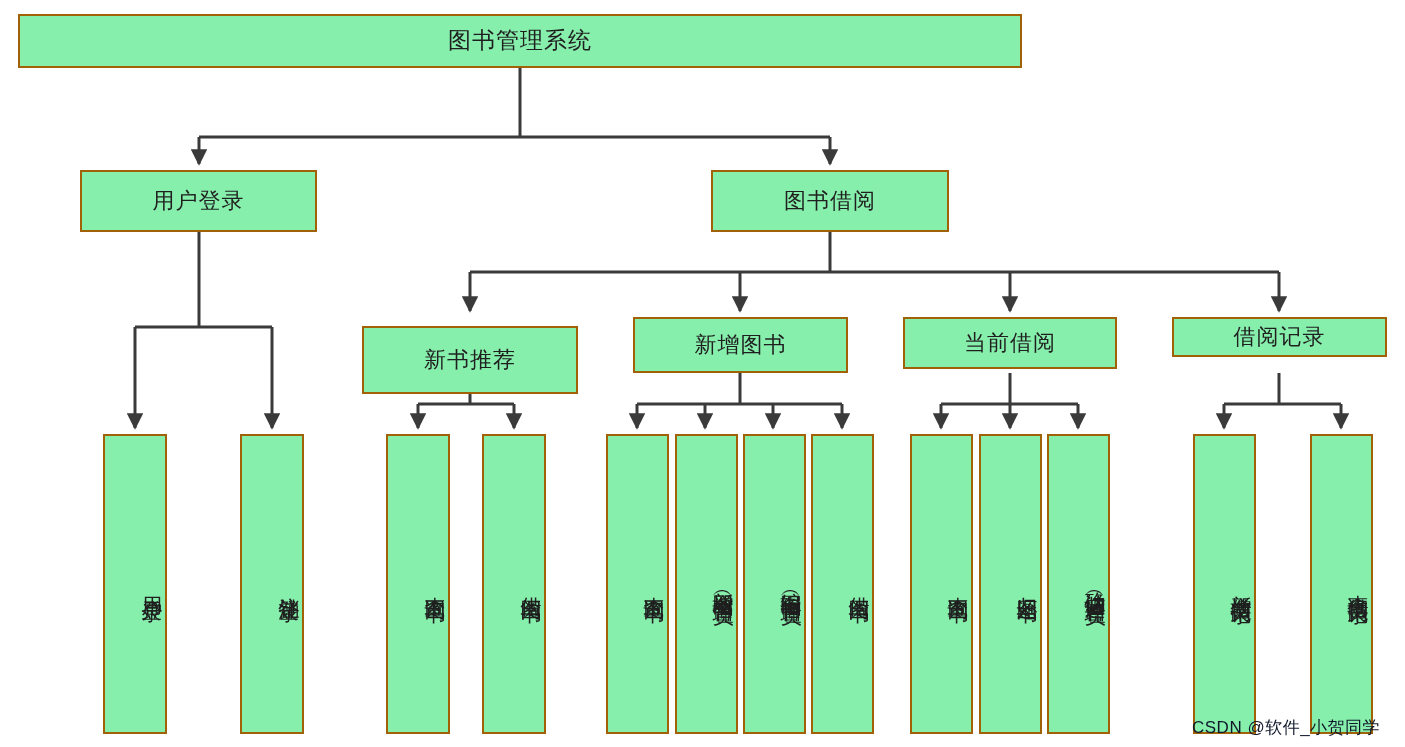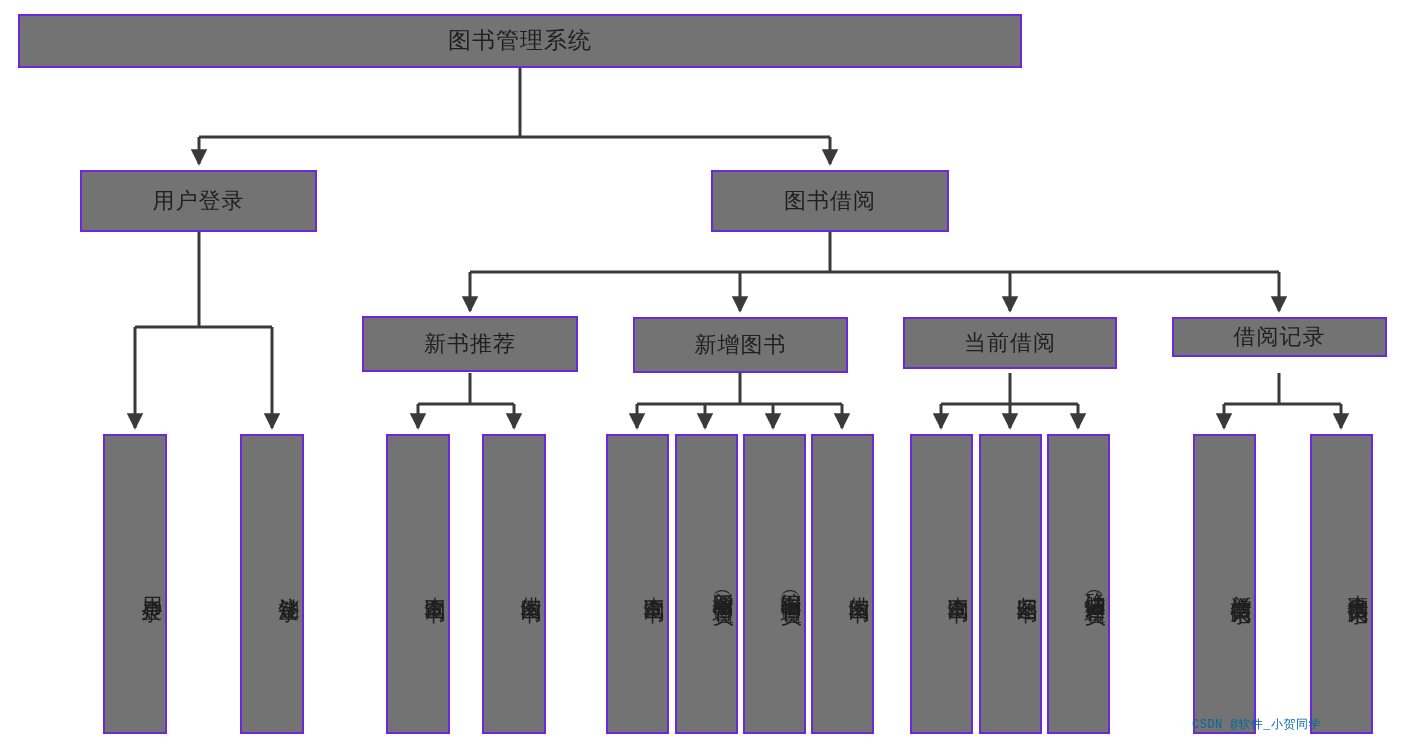--- a/index.html
+++ b/index.html
@@ -22,22 +22,22 @@
     position: absolute;
     left: 0;
     top: 0;
     width: 1405px;
     height: 747px;
     pointer-events: none;
   }
   .node {
     position: absolute;
     box-sizing: border-box;
-    background: #737373;
-    border: 2px solid #6d28d9;
+    background: #86efac;
+    border: 2px solid #a16207;
     display: flex;
     align-items: center;
     justify-content: center;
     color: #1f1f1f;
     text-align: center;
   }
   .node-h {
     font-size: 22px;
     line-height: 1.2;
     letter-spacing: 1px;
@@ -54,25 +54,25 @@
     letter-spacing: 2px;
     padding: 6px 0;
     align-items: flex-start;
     justify-content: center;
   }
   .node-v.tall-text {
     align-items: flex-start;
   }
   .watermark {
     position: absolute;
-    font-size: 12px;
-    color: #0369a1;
+    font-size: 17px;
+    color: #0f172a;
     white-space: nowrap;
     letter-spacing: 0.5px;
-    font-family: Liberation Mono, monospace;
+    font-family: Liberation Sans, sans-serif;
   }
 </style>
 </head>
 <body>
 
 <div id="diagram-root">
 
   <svg id="edge-layer" viewBox="0 0 1405 747" xmlns="http://www.w3.org/2000/svg">
     <defs>
       <marker id="arrow" viewBox="0 0 10 10" refX="9" refY="5" markerWidth="5.5" markerHeight="5.5" orient="auto-start-reverse">
@@ -127,21 +127,21 @@
     <span>图书管理系统</span>
   </div>
 
   <div class="node node-h" style="left:80px; top:170px; width:237px; height:62px;">
     <span>用户登录</span>
   </div>
   <div class="node node-h" style="left:711px; top:170px; width:238px; height:62px;">
     <span>图书借阅</span>
   </div>
 
-  <div class="node node-h" style="left:362px; top:316px; width:216px; height:56px;">
+  <div class="node node-h" style="left:362px; top:326px; width:216px; height:68px;">
     <span>新书推荐</span>
   </div>
   <div class="node node-h" style="left:633px; top:317px; width:215px; height:56px;">
     <span>新增图书</span>
   </div>
   <div class="node node-h" style="left:903px; top:317px; width:214px; height:52px;">
     <span>当前借阅</span>
   </div>
   <div class="node node-h" style="left:1172px; top:317px; width:215px; height:40px;">
     <span>借阅记录</span>

